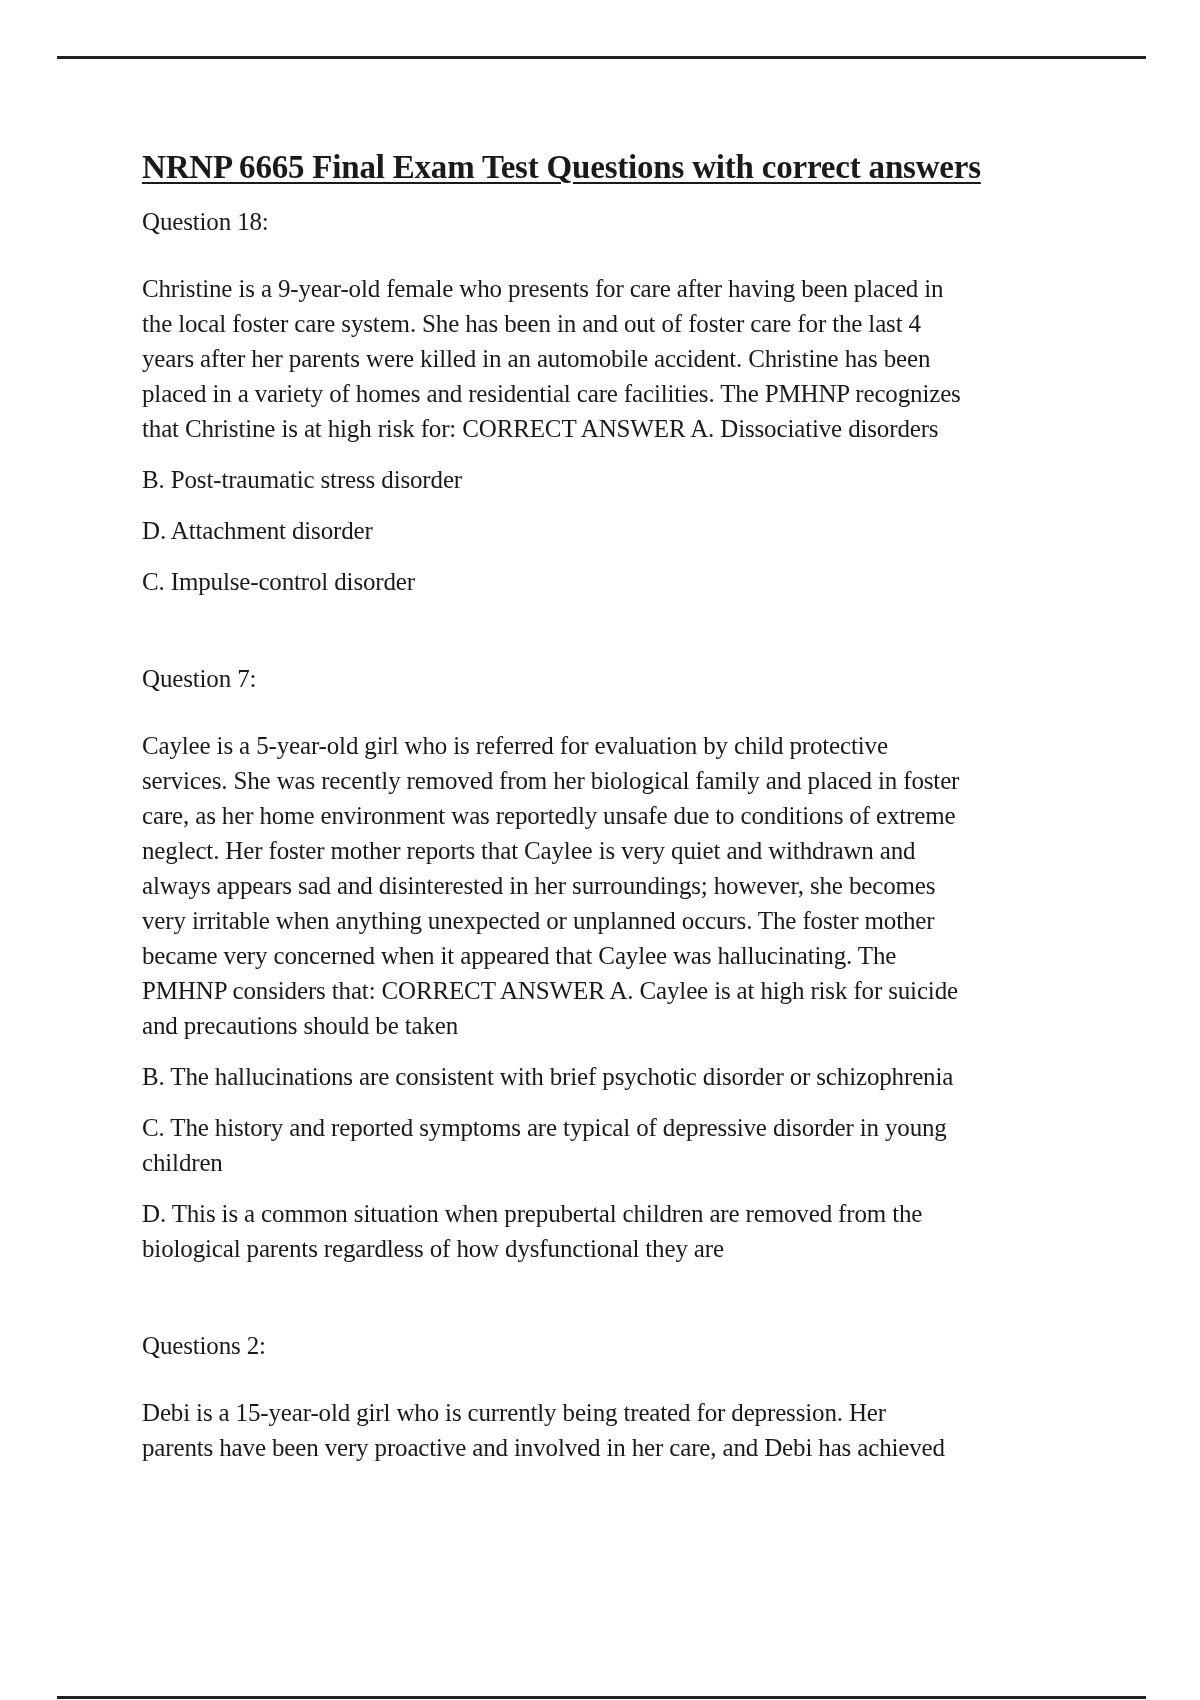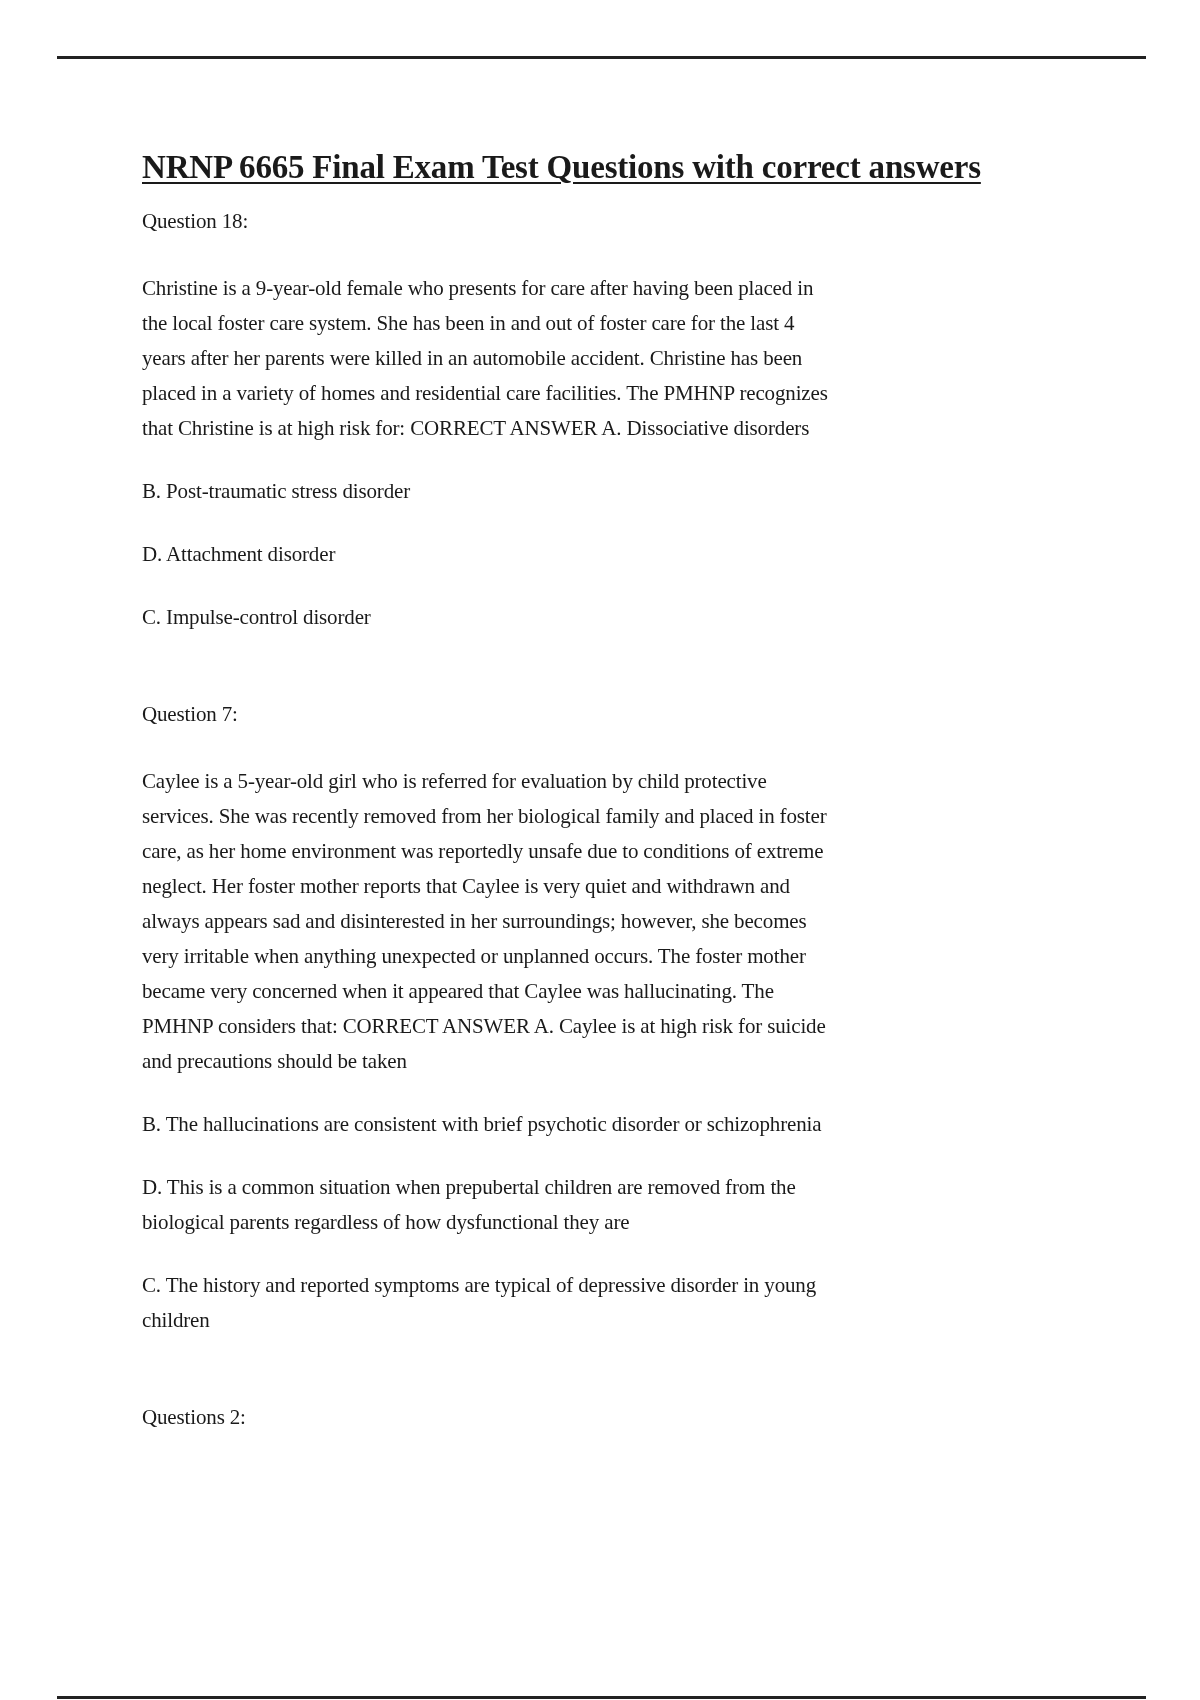--- a/index.html
+++ b/index.html
@@ -5,24 +5,24 @@
     html, body { margin: 0; padding: 0; background: #ffffff; }
     body { width: 1200px; height: 1700px; position: relative; overflow: hidden;
            font-family: "Liberation Serif", "DejaVu Serif", serif; color: #1a1a1a; }
     .rule { position: absolute; left: 57px; width: 1089px; height: 3px; background: #222; }
     .rule.top { top: 56px; }
     .rule.bottom { top: 1696px; }
     .content { position: absolute; left: 142px; top: 140px; width: 960px; }
     .title { font-weight: bold; font-size: 33px; text-decoration: underline;
              text-decoration-thickness: 2px; text-underline-offset: 4px;
              margin: 0; line-height: 54px; letter-spacing: -0.2px; }
-    .p { font-size: 21px; line-height: 35px; margin: 0; white-space: pre-line; letter-spacing: -0.15px; }
+    .p { font-size: 25px; line-height: 35px; margin: 0; white-space: pre-line; letter-spacing: -0.15px; }
     .qlabel { margin-top: 10px; }
     .qbody { margin-top: 32px; }
-    .opt { margin-top: 28px; }
+    .opt { margin-top: 16px; }
     .gap { height: 62px; }
   </style>
 </head>
 <body>
 
 <div class="rule top"></div>
 
 <div class="content">
   <h1 class="title">NRNP 6665 Final Exam Test Questions with correct answers</h1>
 
@@ -45,26 +45,28 @@
     <p class="p qbody">Caylee is a 5-year-old girl who is referred for evaluation by child protective
 services. She was recently removed from her biological family and placed in foster
 care, as her home environment was reportedly unsafe due to conditions of extreme
 neglect. Her foster mother reports that Caylee is very quiet and withdrawn and
 always appears sad and disinterested in her surroundings; however, she becomes
 very irritable when anything unexpected or unplanned occurs. The foster mother
 became very concerned when it appeared that Caylee was hallucinating. The
 PMHNP considers that: CORRECT ANSWER A. Caylee is at high risk for suicide
 and precautions should be taken</p>
     <p class="p opt">B. The hallucinations are consistent with brief psychotic disorder or schizophrenia</p>
+    <p class="p opt">C. The history and reported symptoms are typical of depressive disorder in young
+children</p>
     <p class="p opt">D. This is a common situation when prepubertal children are removed from the
 biological parents regardless of how dysfunctional they are</p>
-    <p class="p opt">C. The history and reported symptoms are typical of depressive disorder in young
-children</p>
   </section>
 
   <div class="gap"></div>
 
   <section>
     <p class="p">Questions 2:</p>
+    <p class="p qbody"> Debi is a 15-year-old girl who is currently being treated for depression. Her
+parents have been very proactive and involved in her care, and Debi has achieved</p>
   </section>
 </div>
 
 <div class="rule bottom"></div>
 
 </body></html>

